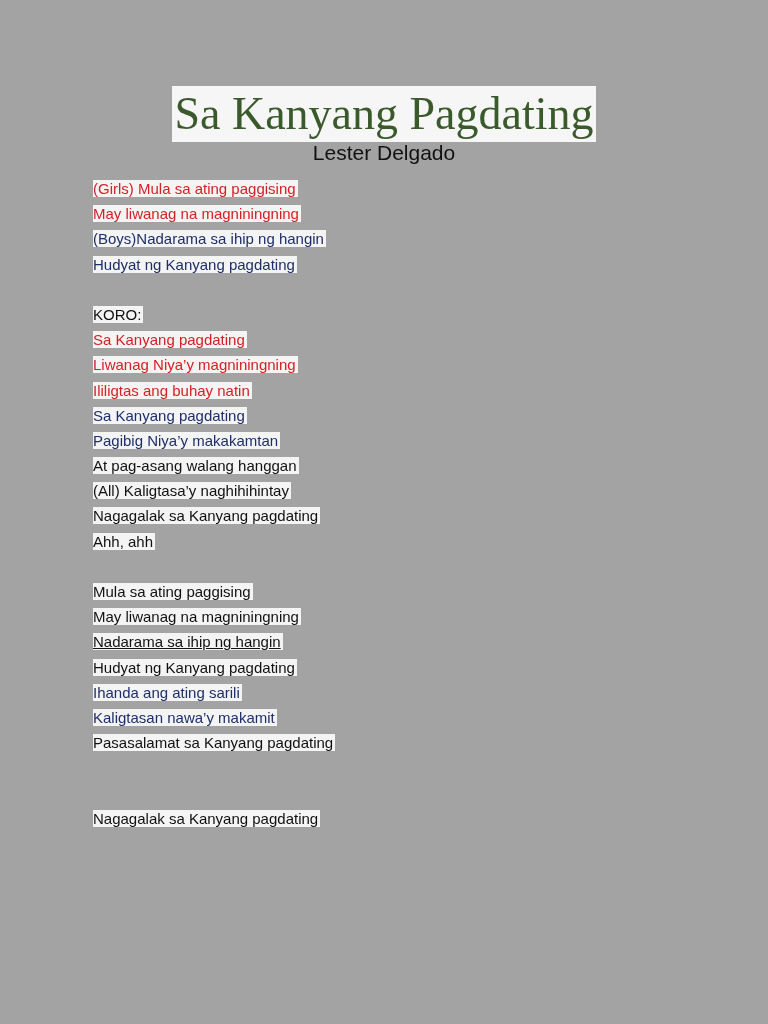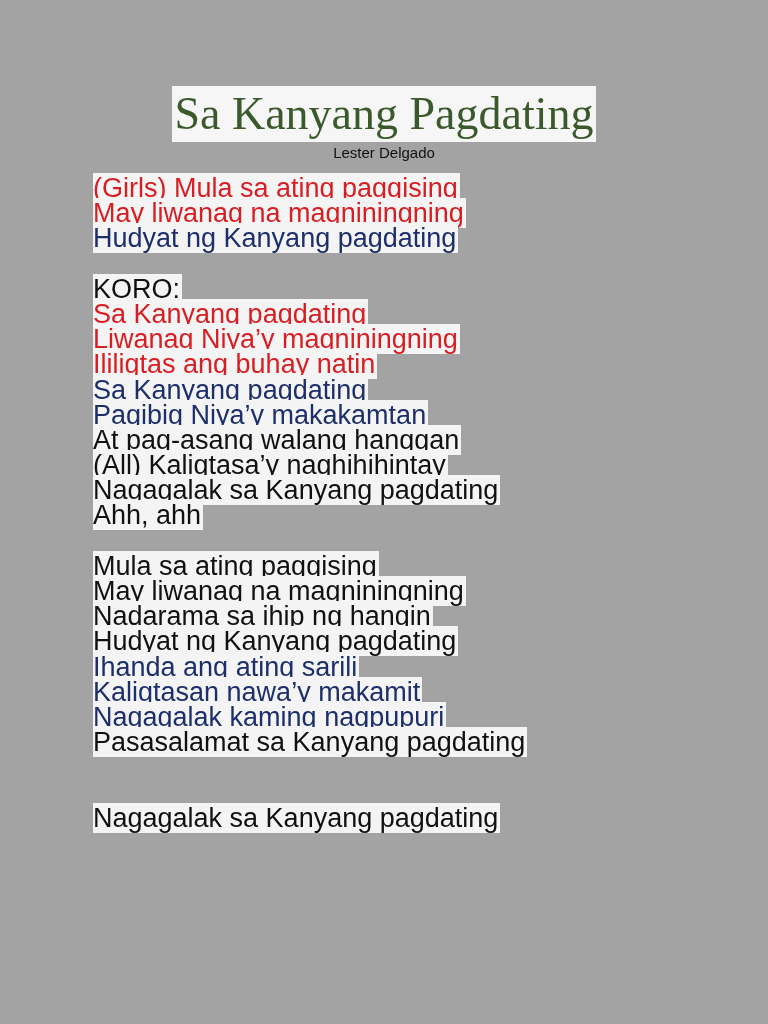--- a/index.html
+++ b/index.html
@@ -39,30 +39,30 @@
     color: #3b5a2c;
     white-space: nowrap;
   }
   .author {
     position: absolute;
     left: 0;
     width: 768px;
     top: 140px;
     text-align: center;
     font-family: "Liberation Sans", "DejaVu Sans", sans-serif;
-    font-size: 15px;
+    font-size: 21px;
     line-height: 26px;
     color: #111111;
   }
   .lyrics {
     position: absolute;
     left: 93px;
     top: 176px;
     font-family: "Liberation Sans", "DejaVu Sans", sans-serif;
-    font-size: 27px;
+    font-size: 15px;
     line-height: 25.2px;
   }
   .line {
     display: block;
     height: 25.2px;
     white-space: nowrap;
   }
   .line span {
     background: #f4f4f4;
     padding-right: 2px;
@@ -72,38 +72,38 @@
 <body>
 
 <div class="page">
   <div class="title-box"></div>
   <div class="title" style="color: rgb(59, 90, 44);">Sa Kanyang Pagdating</div>
   <div class="author">Lester Delgado</div>
 
   <div class="lyrics">
     <div class="line"><span style="color: rgb(215, 30, 34);">(Girls) Mula sa ating paggising</span></div>
     <div class="line"><span style="color: rgb(215, 30, 34);">May liwanag na magniningning</span></div>
+    <div class="line"><span style="color: rgb(29, 47, 107);">(Boys)Nadarama sa ihip ng hangin</span></div>
     <div class="line"><span style="color: rgb(29, 47, 107);">Hudyat ng Kanyang pagdating</span></div>
     <div class="line"></div>
     <div class="line"><span style="color: rgb(17, 17, 17);">KORO:</span></div>
     <div class="line"><span style="color: rgb(215, 30, 34);">Sa Kanyang pagdating</span></div>
     <div class="line"><span style="color: rgb(215, 30, 34);">Liwanag Niya’y magniningning</span></div>
     <div class="line"><span style="color: rgb(215, 30, 34);">Ililigtas ang buhay natin</span></div>
     <div class="line"><span style="color: rgb(29, 47, 107);">Sa Kanyang pagdating</span></div>
     <div class="line"><span style="color: rgb(29, 47, 107);">Pagibig Niya’y makakamtan</span></div>
     <div class="line"><span style="color: rgb(17, 17, 17);">At pag-asang walang hanggan</span></div>
     <div class="line"><span style="color: rgb(17, 17, 17);">(All) Kaligtasa’y naghihihintay</span></div>
     <div class="line"><span style="color: rgb(17, 17, 17);">Nagagalak sa Kanyang pagdating</span></div>
     <div class="line"><span style="color: rgb(17, 17, 17);">Ahh, ahh</span></div>
     <div class="line"></div>
     <div class="line"><span style="color: rgb(17, 17, 17);">Mula sa ating paggising</span></div>
     <div class="line"><span style="color: rgb(17, 17, 17);">May liwanag na magniningning</span></div>
     <div class="line"><span style="color: rgb(17, 17, 17); text-decoration: underline;">Nadarama sa ihip ng hangin</span></div>
     <div class="line"><span style="color: rgb(17, 17, 17);">Hudyat ng Kanyang pagdating</span></div>
     <div class="line"><span style="color: rgb(29, 47, 107);">Ihanda ang ating sarili</span></div>
     <div class="line"><span style="color: rgb(29, 47, 107);">Kaligtasan nawa’y makamit</span></div>
-    <div class="line"><span style="color: rgb(29, 47, 107);">Nagagalak kaming nagpupuri</span></div>
     <div class="line"><span style="color: rgb(17, 17, 17);">Pasasalamat sa Kanyang pagdating</span></div>
     <div class="line"></div>
     <div class="line"></div>
     <div class="line"><span style="color: rgb(17, 17, 17);">Nagagalak sa Kanyang pagdating</span></div>
   </div>
 </div>
 
 </body></html>

